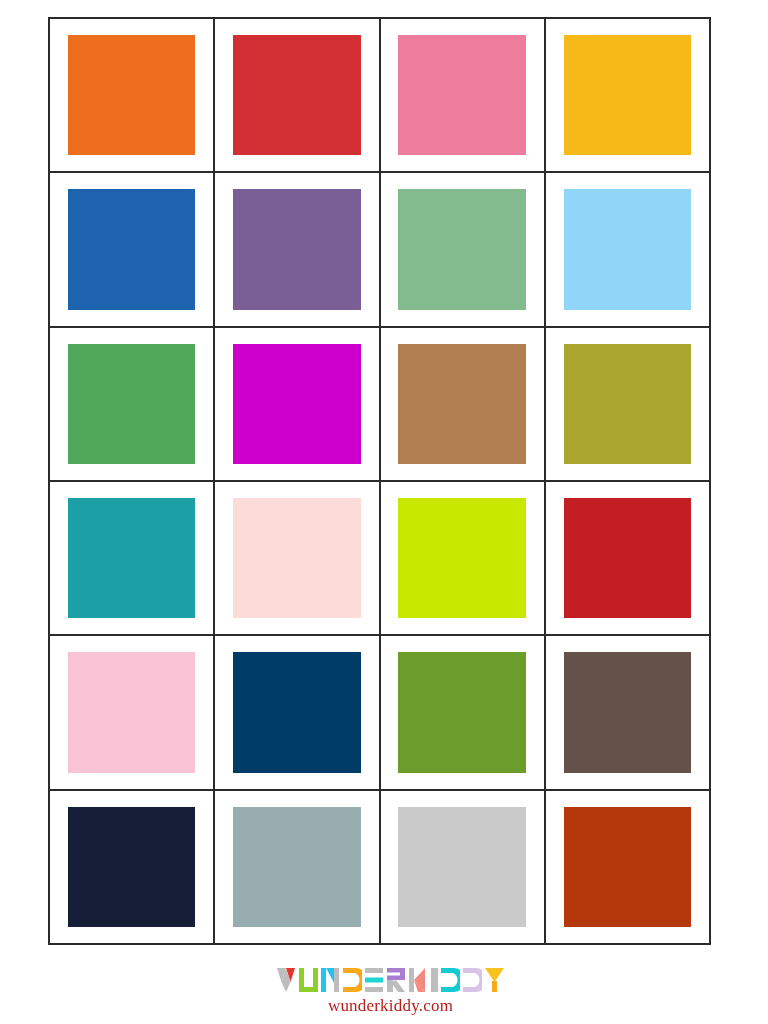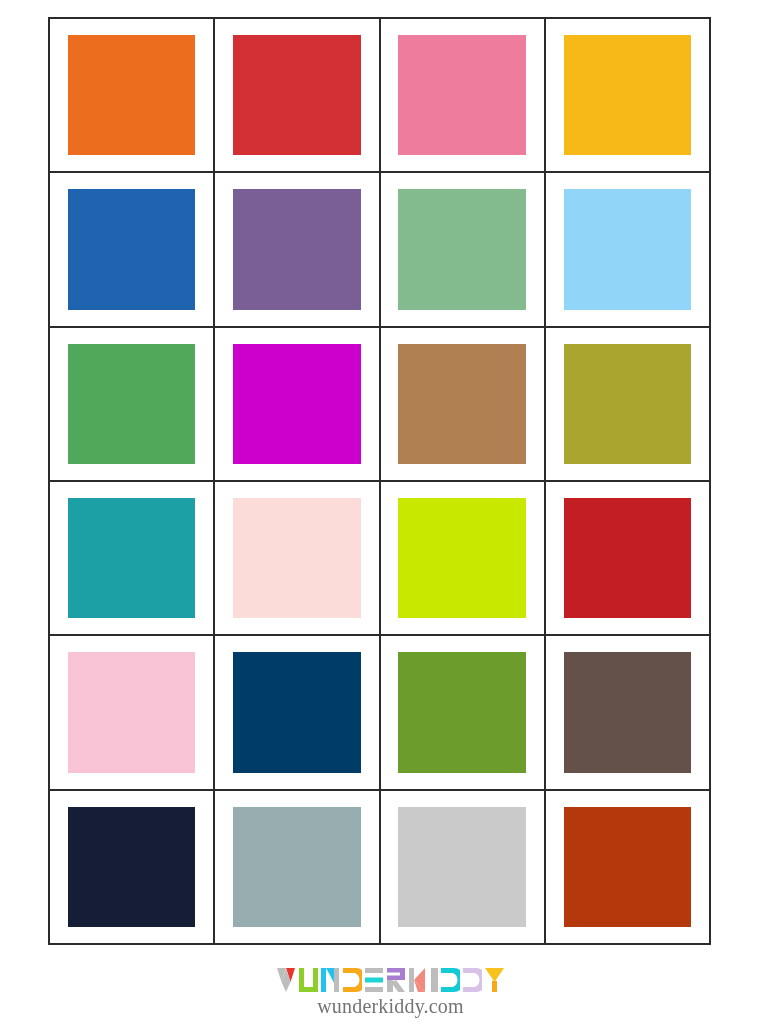--- a/index.html
+++ b/index.html
@@ -82,22 +82,22 @@
   }
 
   .glyph {
     display: block;
     height: 24px;
   }
 
   #site-url {
     margin-top: 4px;
     font-family: "Liberation Serif", serif;
-    font-size: 20px;
-    color: #737373;
+    font-size: 17px;
+    color: #b91c1c;
     letter-spacing: 0.2px;
     line-height: 20px;
   }
 </style>
 </head>
 <body>
 
 <div id="page">
 
   <div id="card-grid">

